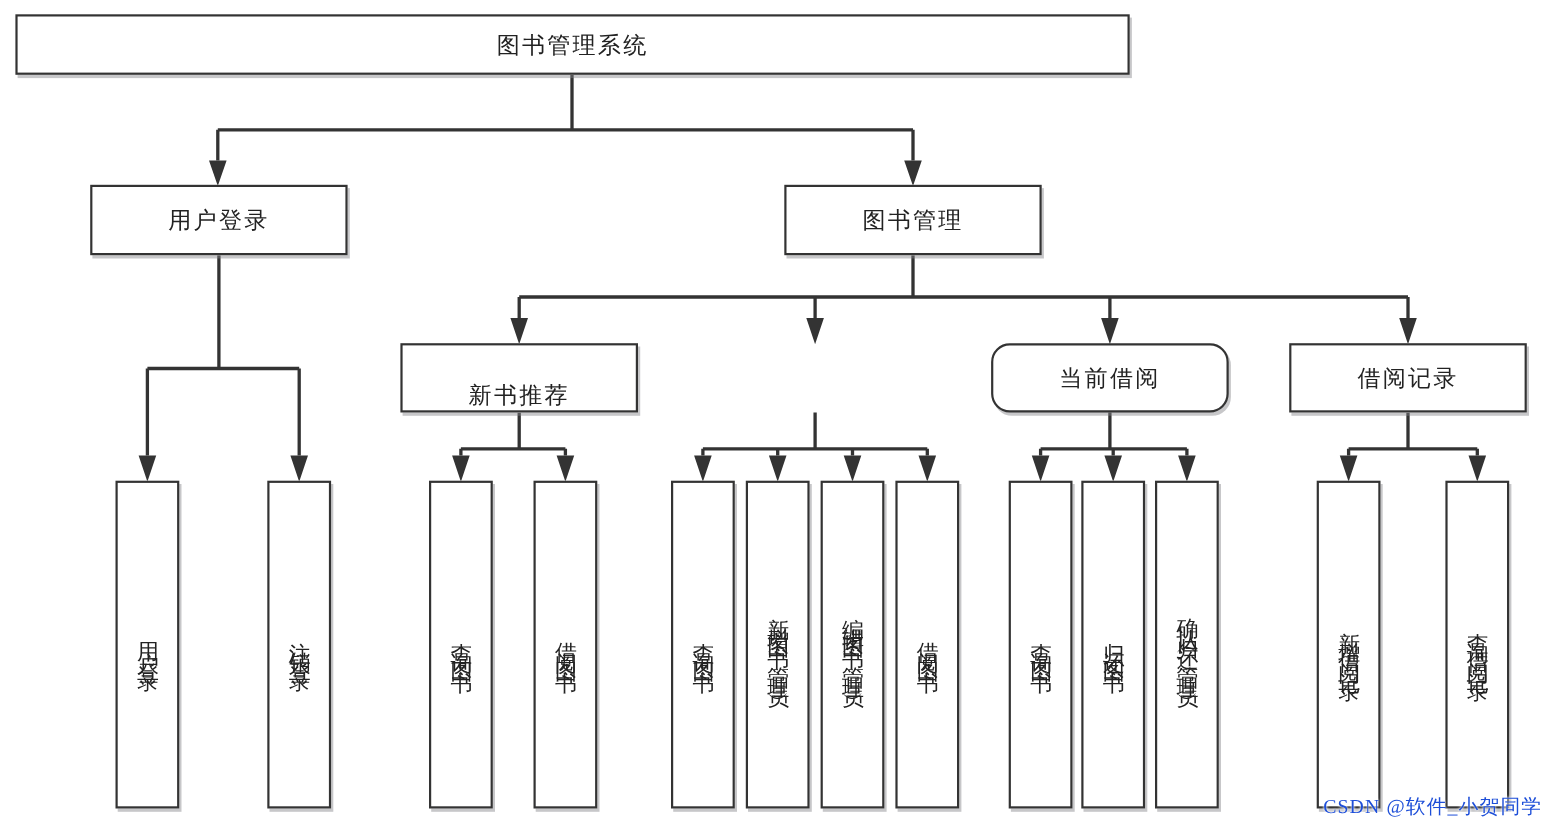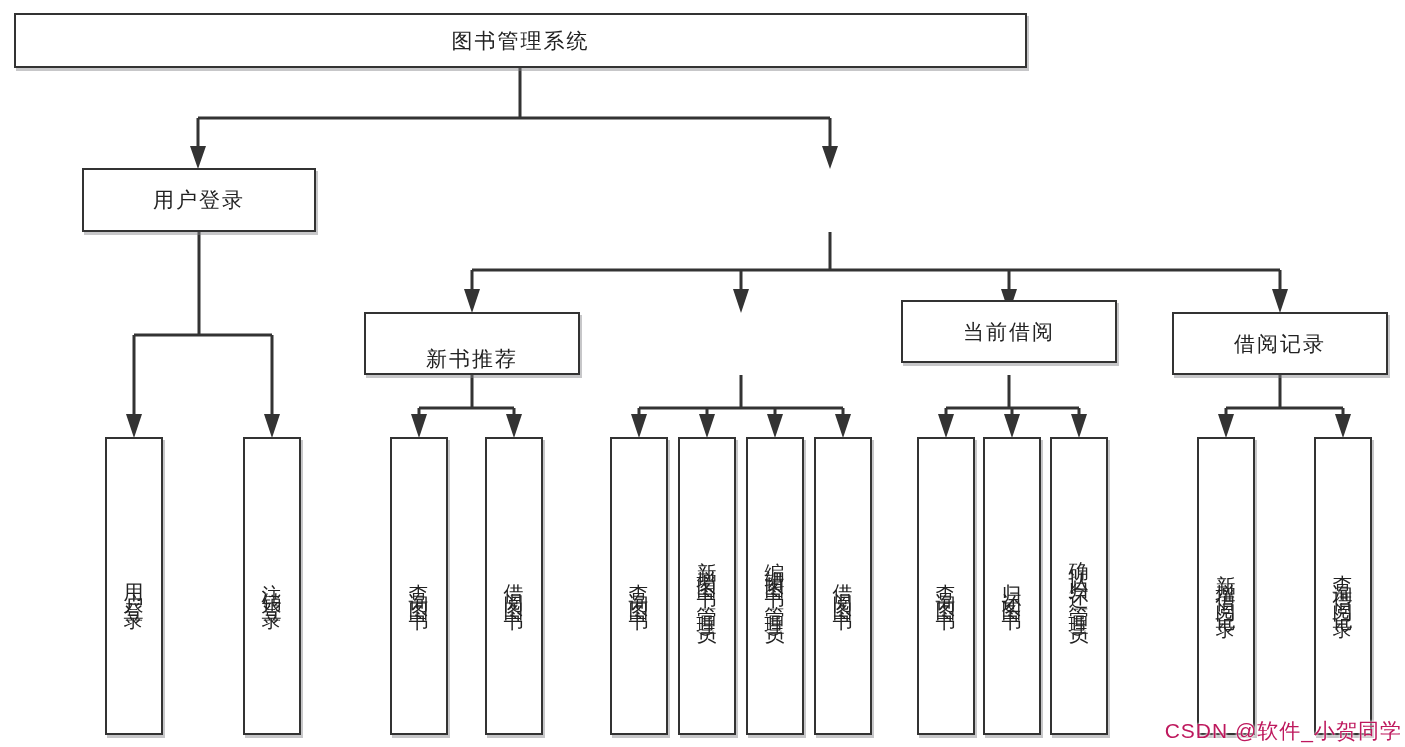--- a/index.html
+++ b/index.html
@@ -16,22 +16,22 @@
   .h-label{font-size:21px;letter-spacing:2px;white-space:nowrap;}
   .leaf{width:58px;top:437px;height:298px;}
   .leaf .v-label{
     writing-mode:vertical-rl;text-orientation:mixed;
     font-size:20px;letter-spacing:9px;line-height:1;white-space:nowrap;
   }
   #connectors{position:absolute;left:0;top:0;}
   #connectors path.line{stroke:#333333;stroke-width:3;fill:none;}
   #connectors path.arrowhead{fill:#333333;stroke:none;}
   #watermark{
-    position:absolute;right:3px;bottom:2px;font-size:21px;color:#be185d;
-    text-shadow:0 0 2px #ffffff,0 0 3px #ffffff;white-space:nowrap;letter-spacing:1px;
+    position:absolute;right:3px;bottom:2px;font-size:18px;color:#1d4ed8;
+    text-shadow:0 0 2px #ffffff,0 0 3px #ffffff;white-space:nowrap;letter-spacing:1px;font-family:Liberation Serif, serif;
   }
 </style>
 </head>
 <body>
 
 <div id="stage">
 
   <svg id="connectors" width="1405" height="747" viewBox="0 0 1405 747">
     <g>
       <path class="line" d="M520 68 V118 M198 118 H830 M198 118 V146 M830 118 V146"></path>
@@ -63,25 +63,28 @@
     </g>
   </svg>
 
   <div class="node" style="left:14px;top:13px;width:1013px;height:55px;">
     <span class="h-label">图书管理系统</span>
   </div>
 
   <div class="node" style="left:82px;top:168px;width:234px;height:64px;">
     <span class="h-label">用户登录</span>
   </div>
+  <div class="node" style="left:713px;top:168px;width:234px;height:64px;">
+    <span class="h-label">图书管理</span>
+  </div>
 
   <div class="node" style="left:364px;top:312px;width:216px;height:63px;align-items:flex-end;">
     <span class="h-label">新书推荐</span>
   </div>
-  <div class="node" style="left:901px;top:300px;width:216px;height:63px;">
+  <div class="node" style="left:901px;top:312px;width:216px;height:63px;border-radius:17px;">
     <span class="h-label">当前借阅</span>
   </div>
   <div class="node" style="left:1172px;top:312px;width:216px;height:63px;justify-content:center;">
     <span class="h-label">借阅记录</span>
   </div>
 
   <div class="node leaf" style="left:105px;">
     <span class="v-label">用户登录</span>
   </div>
   <div class="node leaf" style="left:243px;">

